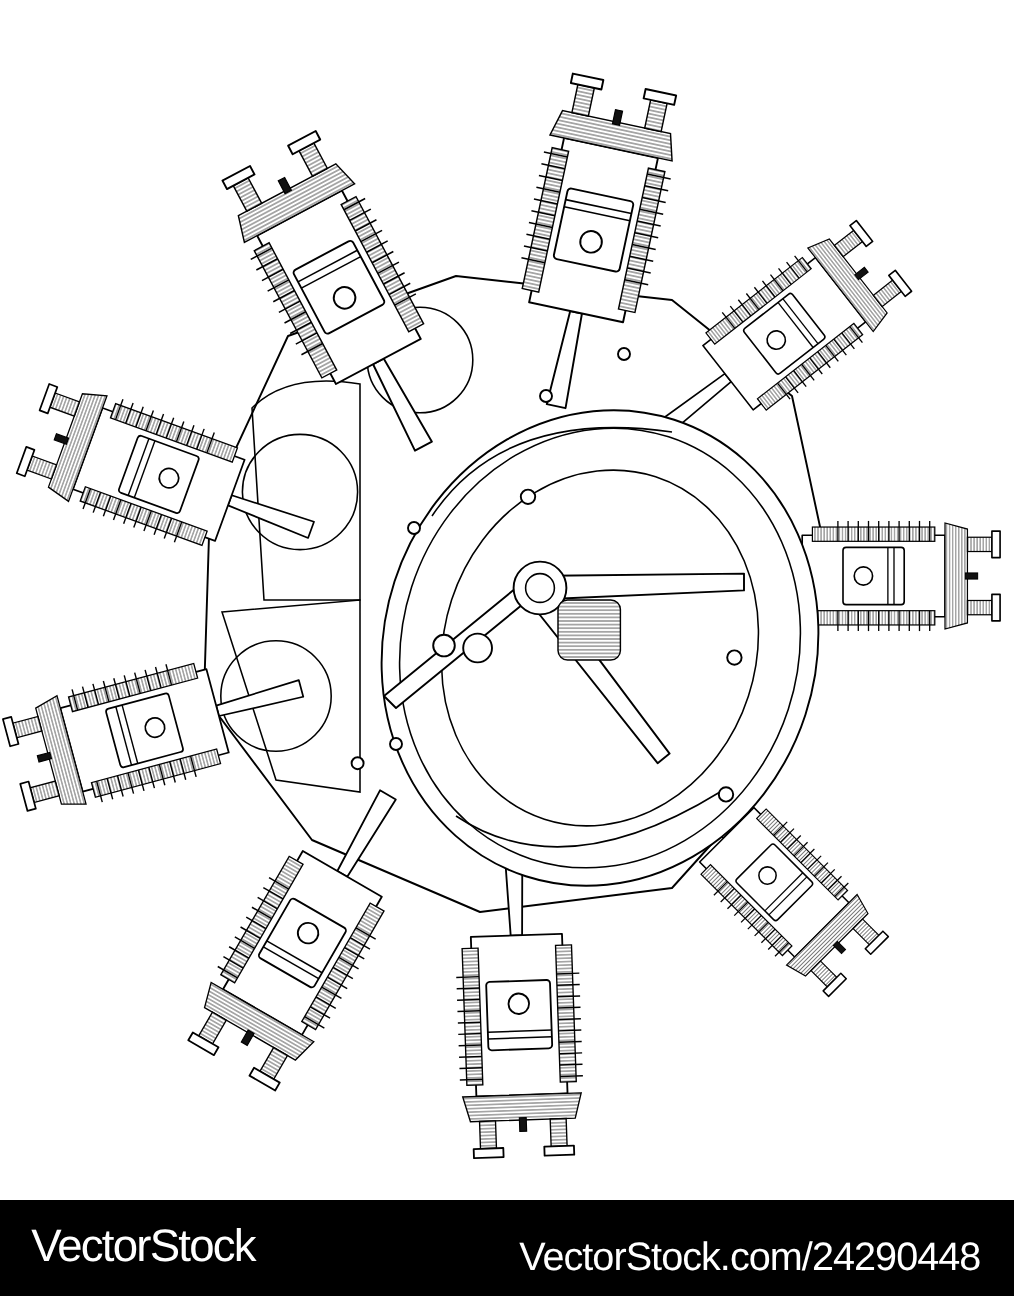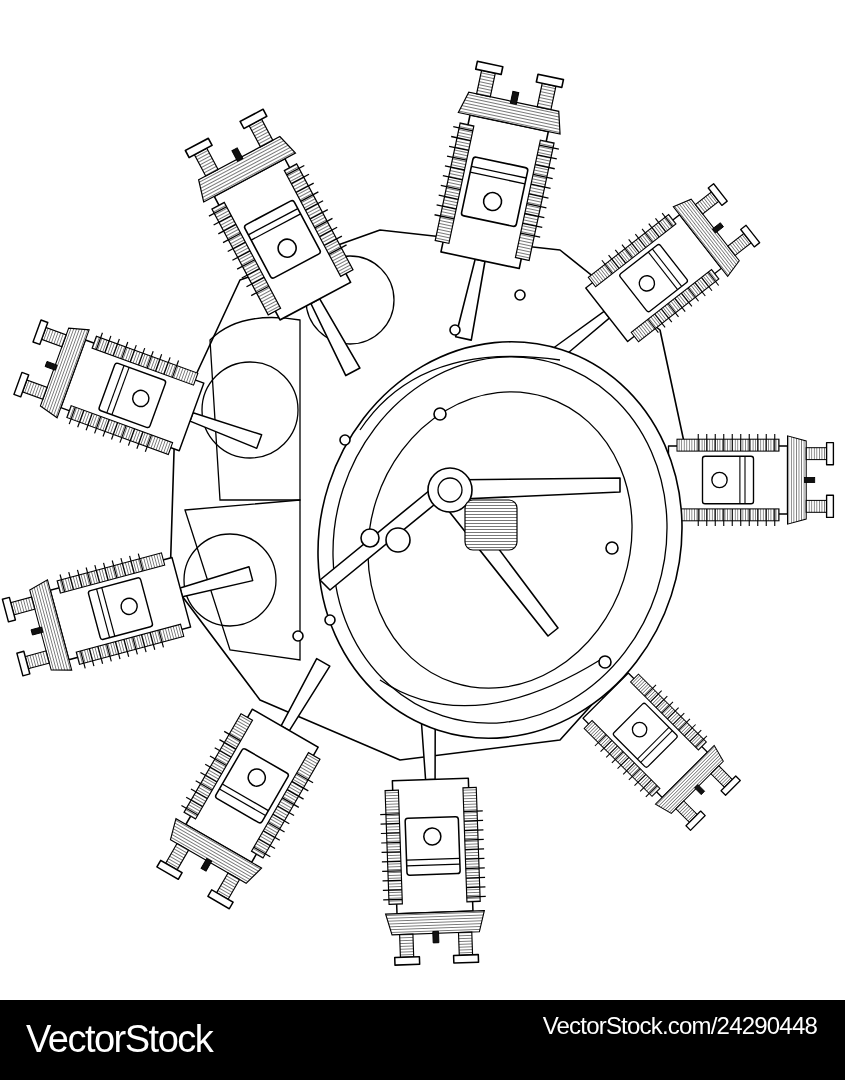--- a/index.html
+++ b/index.html
@@ -22,23 +22,23 @@
       color: #ffffff;
       text-align: center;
     }
     .brand {
       position: absolute; left: 26px; top: 20px;
       font-family: "Liberation Sans", sans-serif;
       font-size: 38px; letter-spacing: -1.5px;
       line-height: 1;
     }
     .image-id {
-      position: absolute; right: 28px; top: 14px;
+      position: absolute; right: 28px; top: 30px;
       font-family: "Liberation Sans", sans-serif;
-      font-size: 24px; letter-spacing: -0.8px;
+      font-size: 33px; letter-spacing: -0.8px;
       line-height: 1;
     }
     .ln { fill: #ffffff; stroke: #000000; stroke-width: 1.6; stroke-linejoin: round; }
     .lnt { fill: none; stroke: #000000; stroke-width: 1.3; }
     .hatch { fill: url(#hatch); stroke: #000; stroke-width: 1.2; }
     .dark { fill: #111; stroke: #000; stroke-width: 1; }
   </style>
 </head>
 <body>
 

